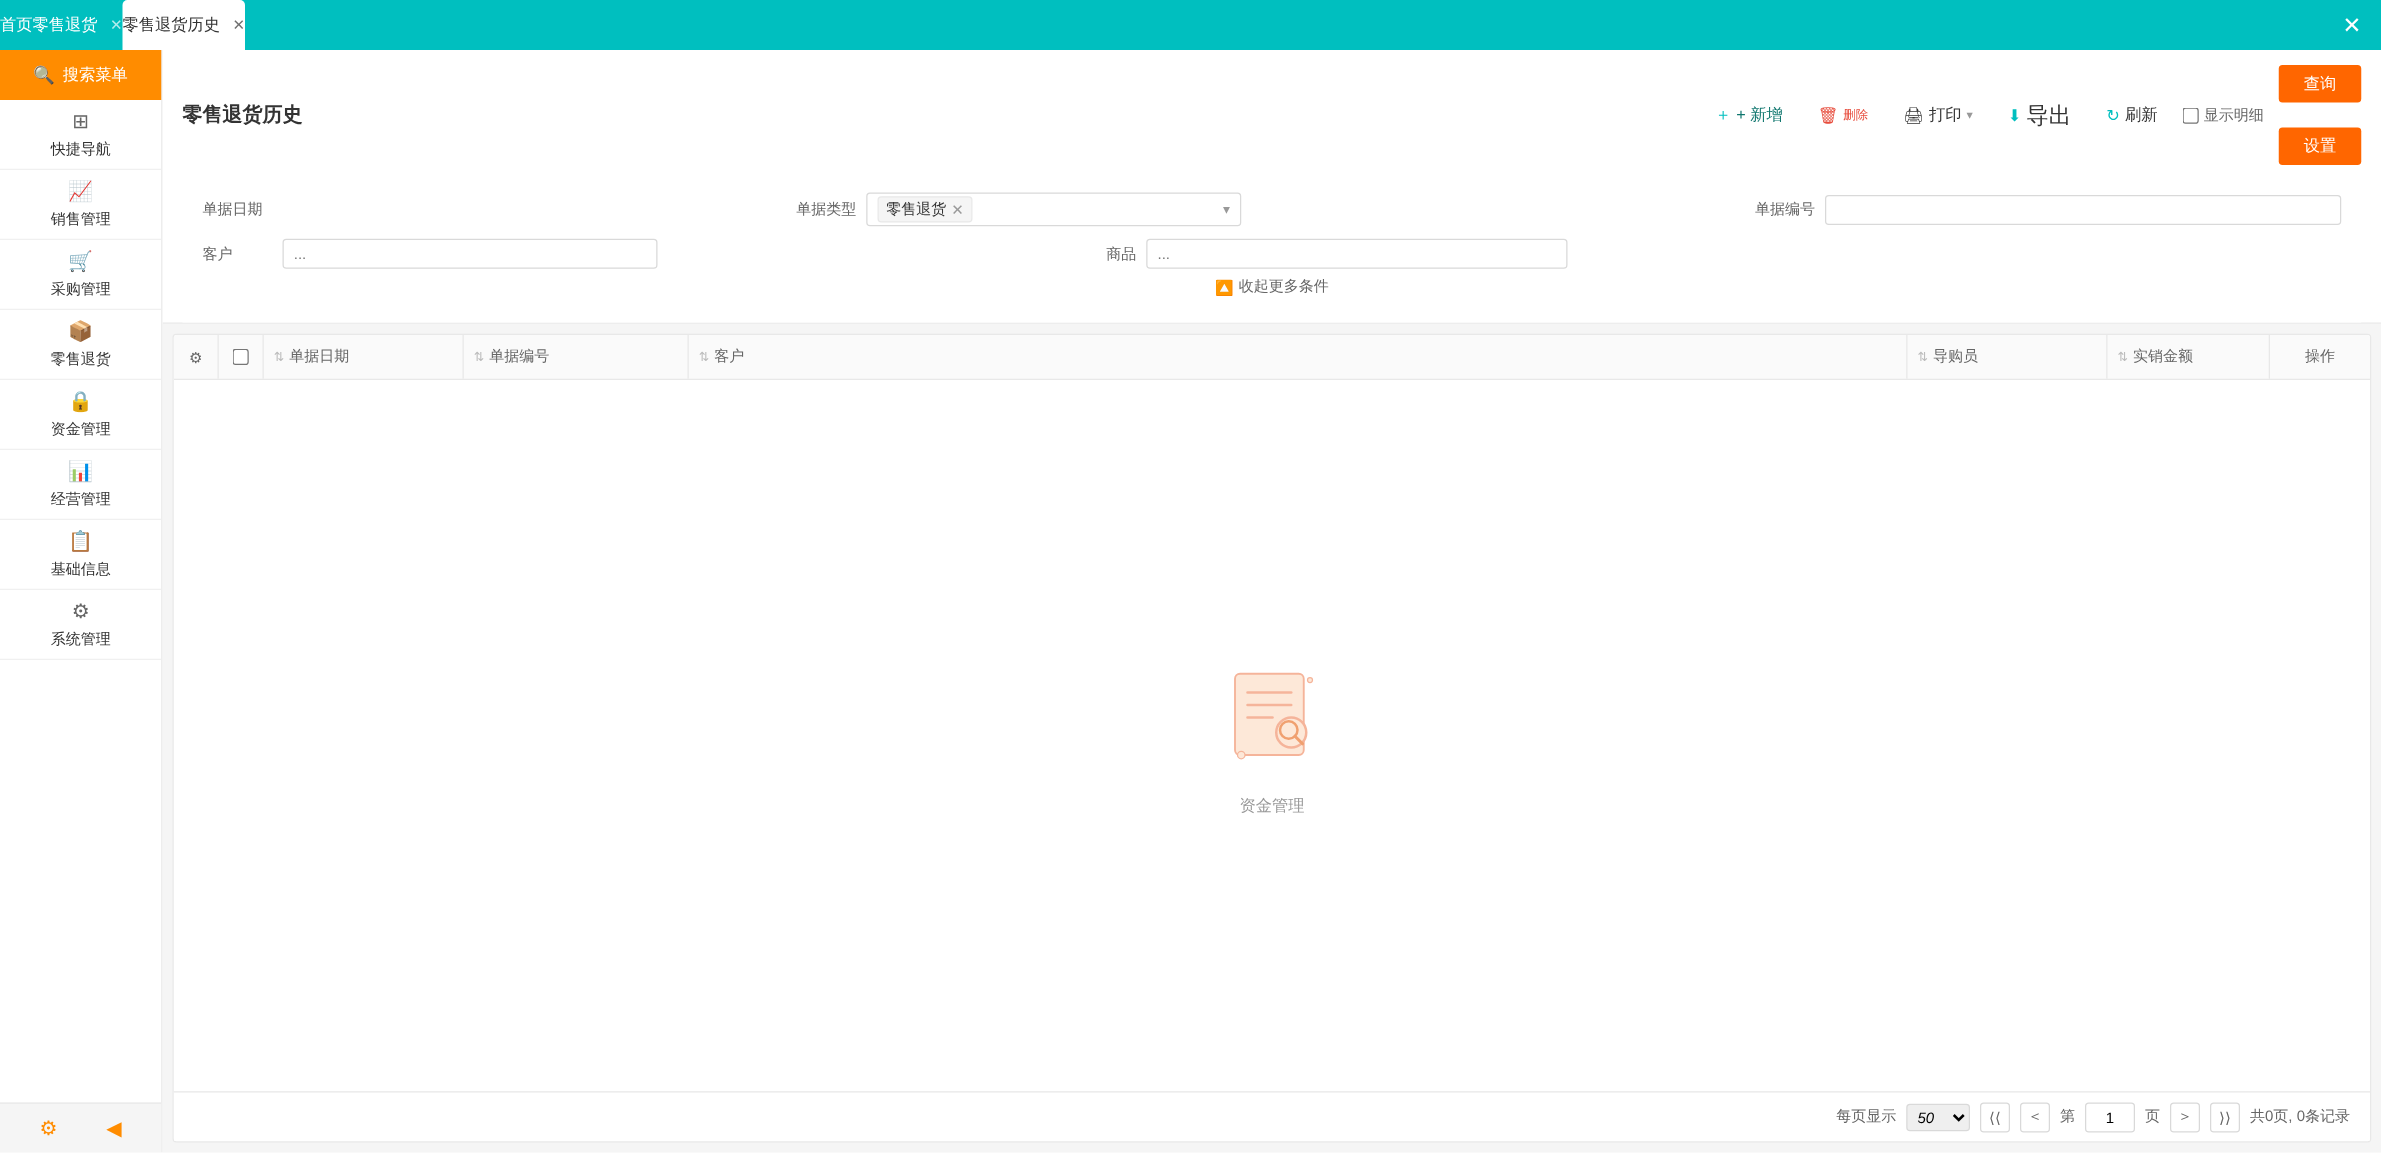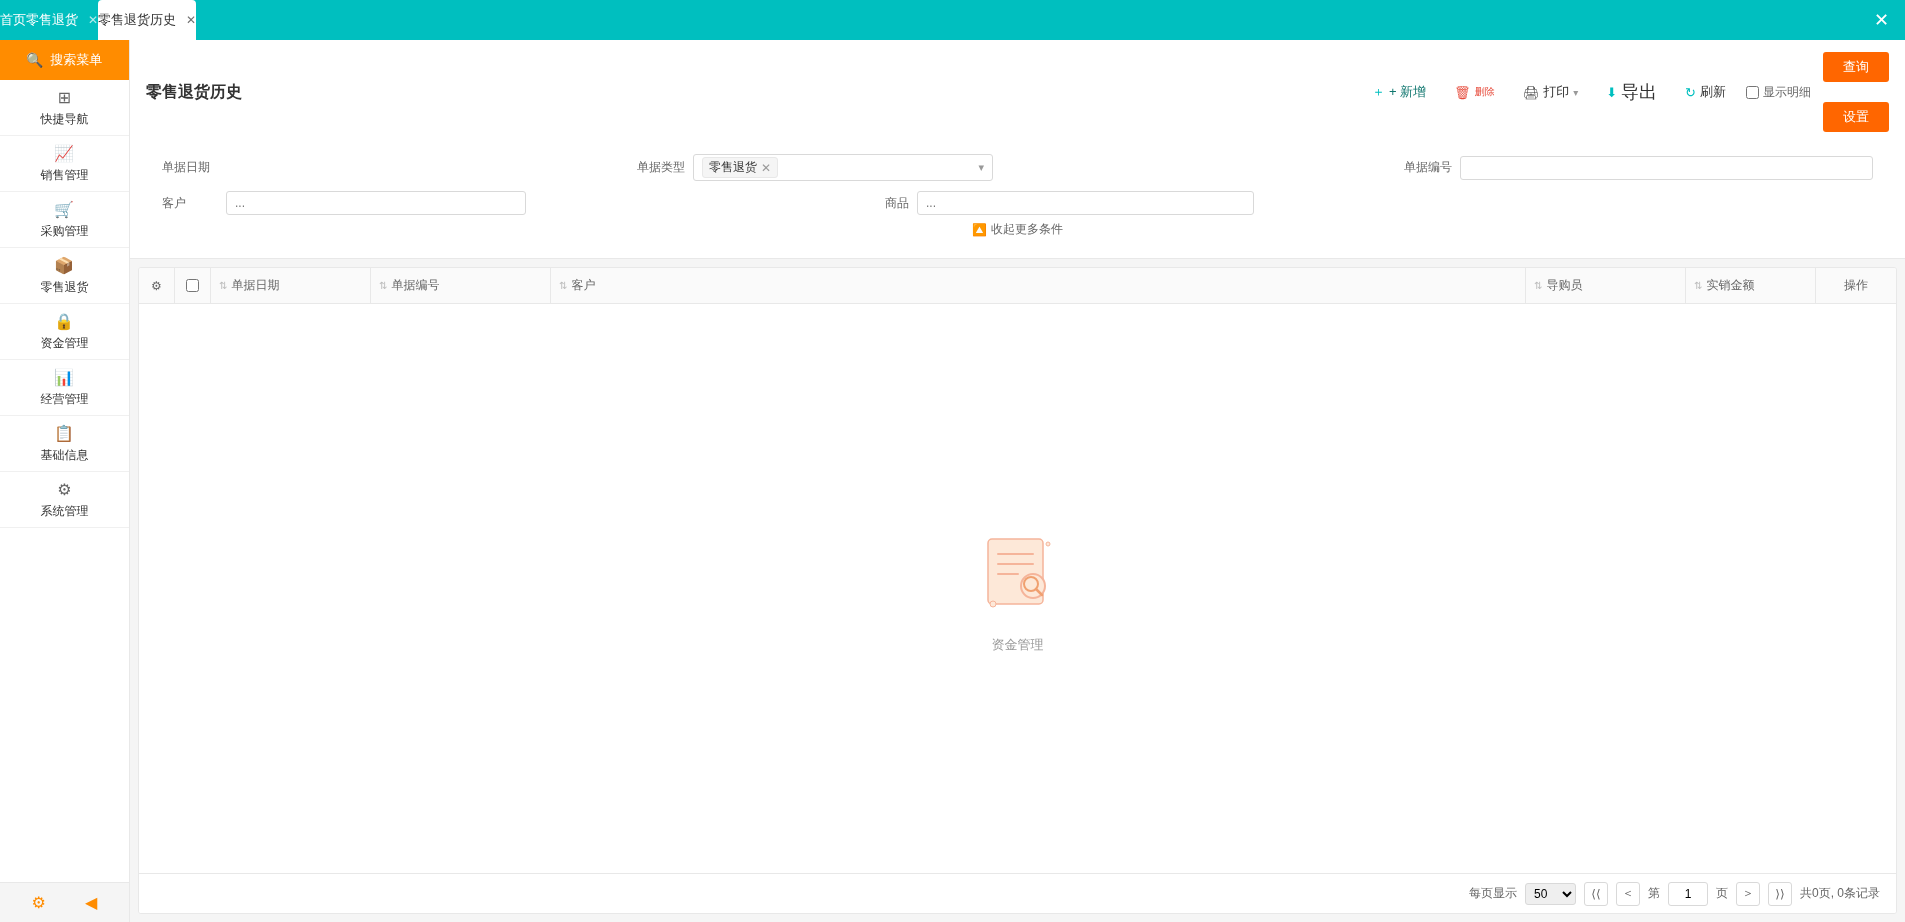--- a/index.html
+++ b/index.html
@@ -340,20 +340,21 @@
       font-size: 12px;
       color: #666;
       flex-shrink: 0;
     }
     .page-size-select {
       border: 1px solid #d9d9d9;
       border-radius: 3px;
       padding: 2px 4px;
       font-size: 12px;
       cursor: pointer;
+      font-style: italic;
     }
     .page-btn {
       width: 24px;
       height: 24px;
       display: flex;
       align-items: center;
       justify-content: center;
       border: 1px solid #d9d9d9;
       border-radius: 3px;
       cursor: pointer;

